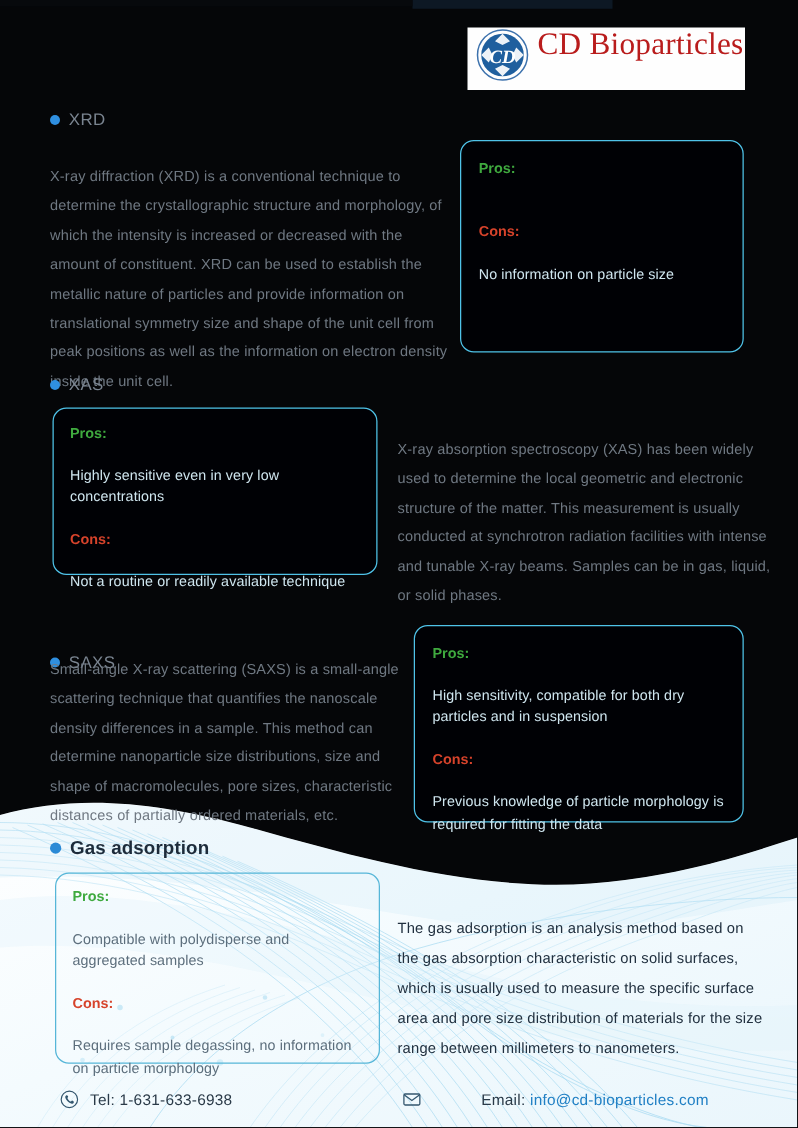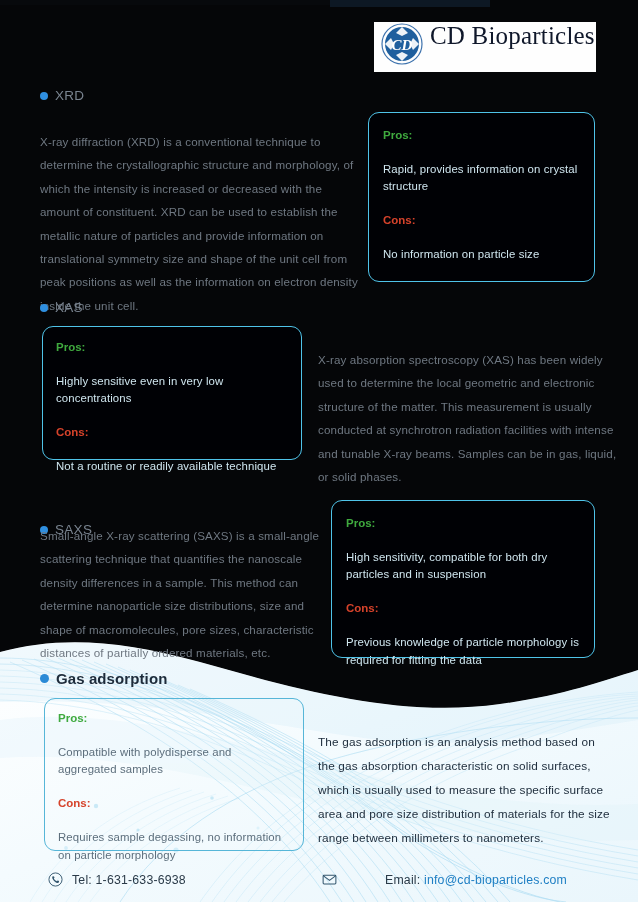--- a/index.html
+++ b/index.html
@@ -23,21 +23,21 @@
 
   
   .logo-box {
     position:absolute; left:374px; top:22px; width:222px; height:50px;
     background:#fefefe; display:flex; padding-left:6px;
     overflow:hidden;
   }
   .logo-mark { width:44px; height:44px; flex:0 0 44px; position:relative; }
   .logo-text {
     font-family:"Liberation Serif", serif;
-    font-size:25px; color:#0f172a; letter-spacing:.2px; margin-left:6px;
+    font-size:25px; color:#b91c1c; letter-spacing:.2px; margin-left:6px;
     white-space:nowrap; font-weight:400;
   }
 
   
   .section-head {
     position:absolute; display:flex; align-items:center; gap:7px;
   }
   .bullet { width:8px; height:8px; border-radius:50%; background:#2f8fe0; flex:0 0 8px; }
   .bullet.lg { width:9px; height:9px; flex:0 0 9px; background:#2b8ad6; }
   .sec-title { font-size:13.5px; color:#7a8490; letter-spacing:.3px; }
@@ -188,21 +188,20 @@
 
   <div class="section-head" style="left:40px; top:88px;">
     <span class="bullet"></span>
     <span class="sec-title">XRD</span>
   </div>
   <div class="para" style="left:40px; top:110px; width:318px;">X-ray diffraction (XRD) is a conventional technique to determine the crystallographic structure and morphology, of which the intensity is increased or decreased with the amount of constituent. XRD can be used to establish the metallic nature of particles and provide information on translational symmetry size and shape of the unit cell from peak positions as well as the information on electron density inside the unit cell.</div>
 
   <div class="pc-card" style="left:368px; top:112px; width:227px; height:170px;">
     <div class="pc-label pros">Pros:</div>
     <div class="gap-a"></div>
-    <div class="pc-text">Rapid, provides information on crystal structure</div>
     <div class="gap-b"></div>
     <div class="pc-label cons">Cons:</div>
     <div class="gap-c"></div>
     <div class="pc-text">No information on particle size</div>
   </div>
 
   <div class="section-head" style="left:40px; top:300px;">
     <span class="bullet"></span>
     <span class="sec-title">XAS</span>
   </div>

